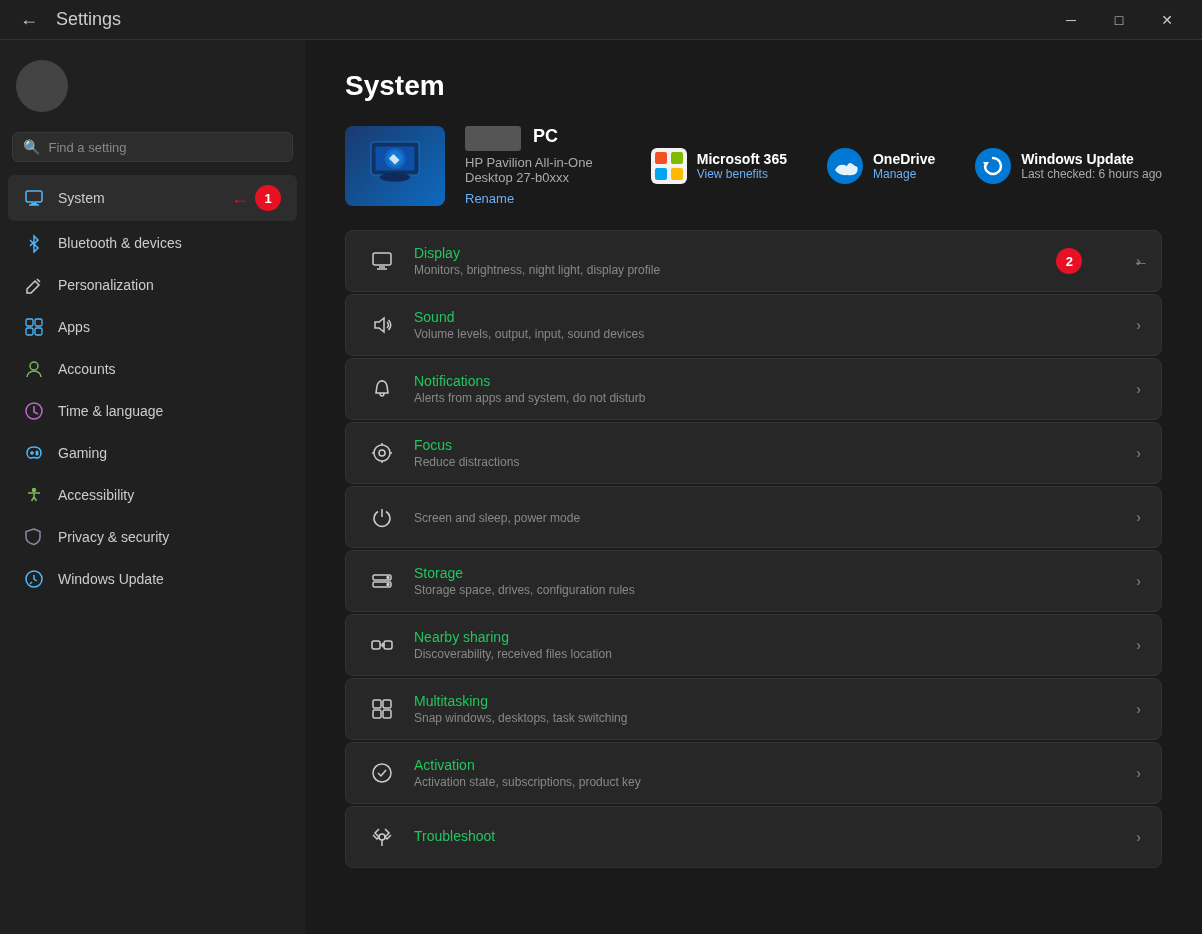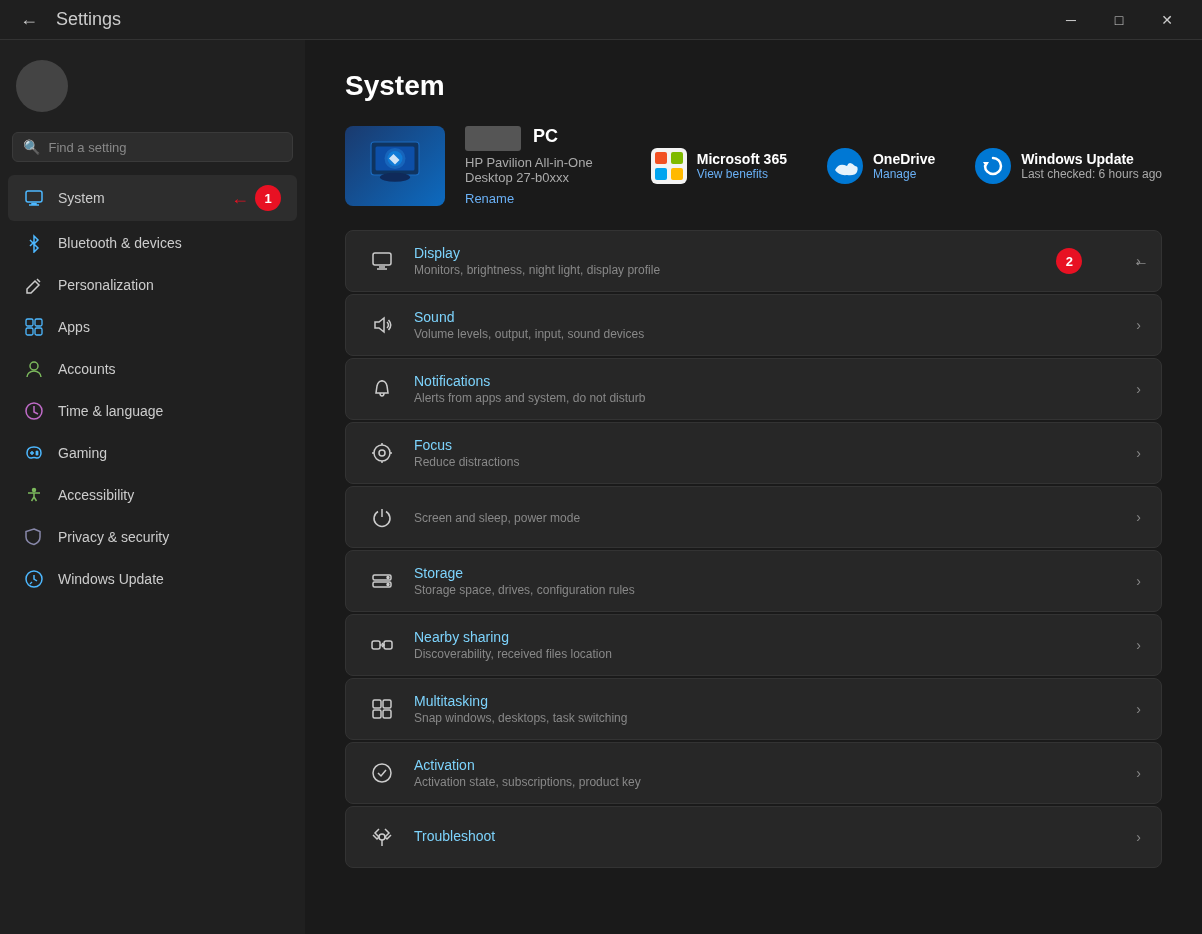--- a/index.html
+++ b/index.html
@@ -244,21 +244,21 @@
       align-items: center;
       justify-content: center;
       font-size: 18px;
       flex-shrink: 0;
       color: #ccc;
     }
     .settings-item-text { flex: 1; }
     .settings-item-title {
       font-size: 14px;
       font-weight: 500;
-      color: #7dd3fc;
+      color: #22c55e;
     }
     .settings-item-desc {
       font-size: 12px;
       color: #888;
       margin-top: 2px;
     }
     .settings-item-chevron {
       color: #888;
       font-size: 14px;
     }

